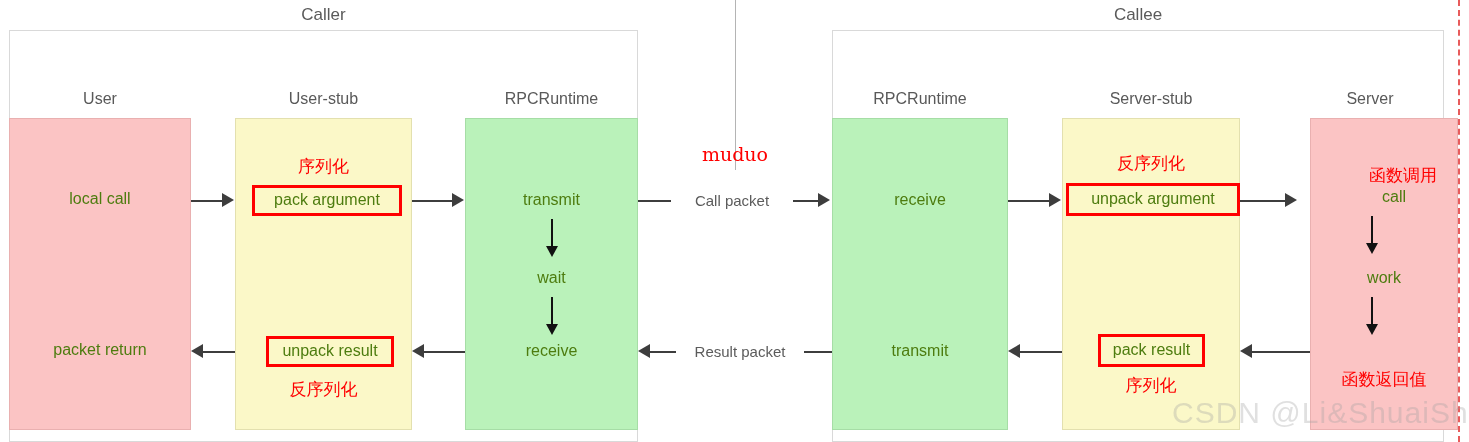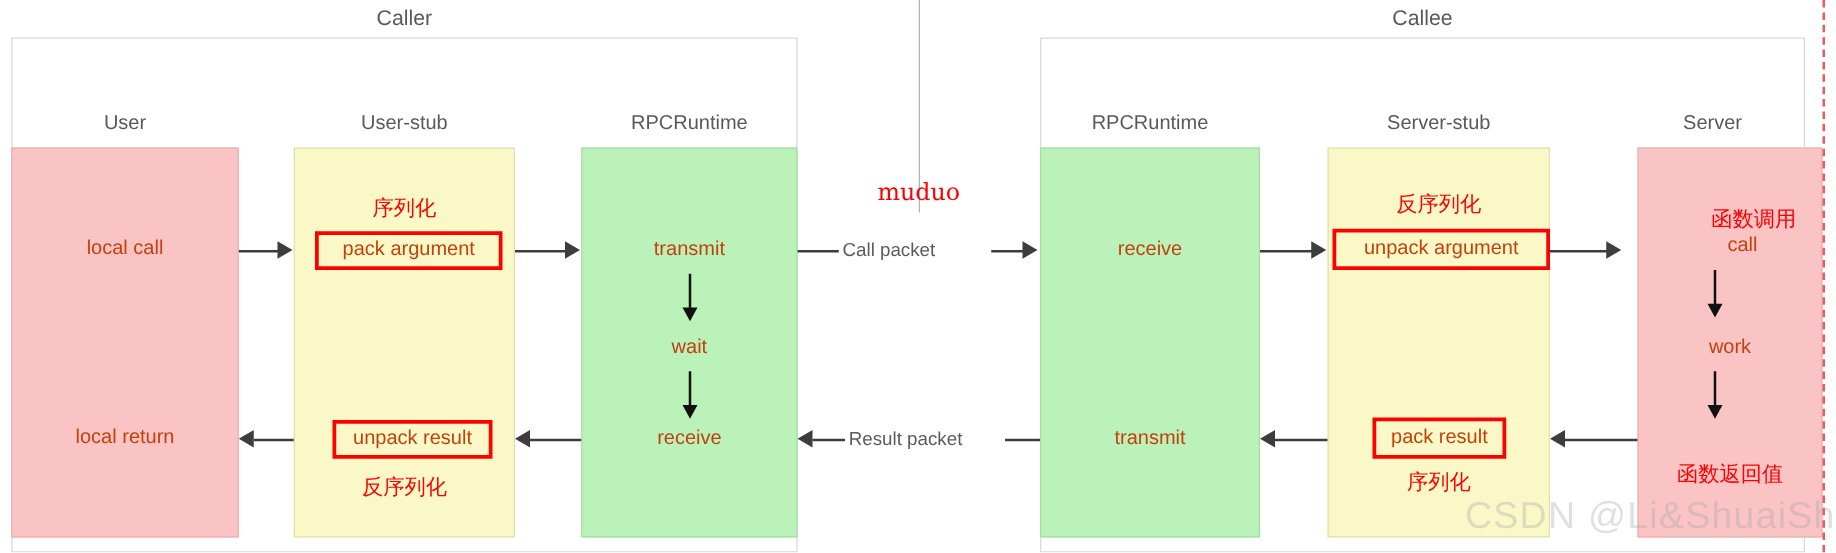--- a/index.html
+++ b/index.html
@@ -45,21 +45,21 @@
     border:1px solid rgba(0,0,0,0.10);
   }
   .lane.pink{background:#fbc4c4;border-color:#e9b0b0;}
   .lane.yellow{background:#fbf8c8;border-color:#e3e0af;}
   .lane.green{background:#baf2ba;border-color:#a6dda6;}
 
   
   .step{
     position:absolute;
     font-size:16px;
-    color:#c2410c;
+    color:#4d7c0f;
     text-align:center;
     white-space:nowrap;
   }
 
   
   .redbox{
     position:absolute;
     border:3px solid #ff0000;
     box-sizing:border-box;
     background:transparent;
@@ -81,20 +81,21 @@
     text-align:center;
     white-space:nowrap;
     font-family:"DejaVu Serif","Liberation Serif",serif;
   }
 
   
   .edge-label{
     position:absolute;
     font-size:15px;
     color:#5b5b5b;
+    text-align:center;
     white-space:nowrap;
     background:#ffffff;
     padding:0 3px;
   }
 
   
   .hline{position:absolute;height:0;border-top:2px solid #3d3d3d;}
   .vline-thin{position:absolute;width:0;border-left:1px solid #b4b4b4;}
   .vline-dashed{position:absolute;width:0;border-left:2px dashed #e85b5b;}
 
@@ -139,21 +140,21 @@
   <div class="lane yellow" style="left:1062px;top:118px;width:178px;height:312px;"></div>
   <div class="lane pink" style="left:1310px;top:118px;width:148px;height:312px;"></div>
 
   <div class="vline-thin" style="left:735px;top:0px;height:170px;"></div>
 
   <div class="vline-dashed" style="left:1458px;top:0px;height:442px;"></div>
 
   <div class="red-label" style="left:660px;top:143px;width:150px;">muduo</div>
 
   <div class="step" style="left:9px;top:190px;width:182px;">local call</div>
-  <div class="step" style="left:9px;top:341px;width:182px;">local return</div>
+  <div class="step" style="left:9px;top:341px;width:182px;">packet return</div>
 
   <div class="cn" style="left:235px;top:155px;width:177px;">序列化</div>
   <div class="redbox" style="left:252px;top:185px;width:150px;height:31px;"></div>
   <div class="step" style="left:252px;top:191px;width:150px;">pack argument</div>
 
   <div class="redbox" style="left:266px;top:336px;width:128px;height:31px;"></div>
   <div class="step" style="left:266px;top:342px;width:128px;">unpack result</div>
   <div class="cn" style="left:235px;top:378px;width:177px;">反序列化</div>
 
   <div class="step" style="left:465px;top:191px;width:173px;">transmit</div>

